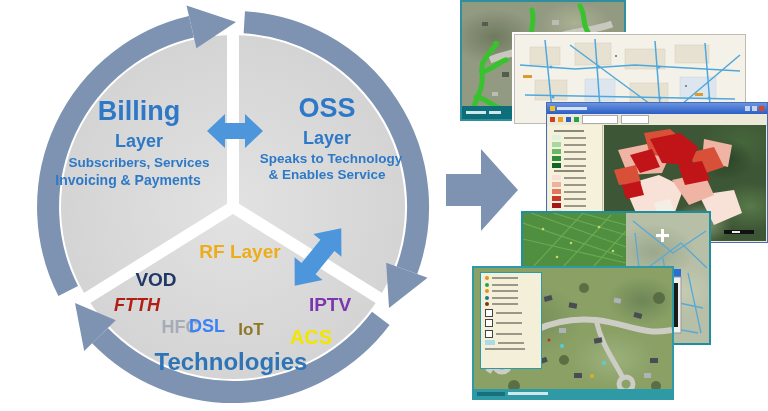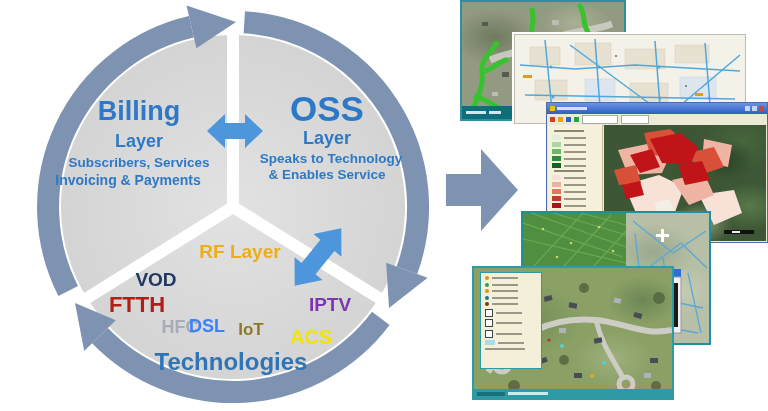--- a/index.html
+++ b/index.html
@@ -8,28 +8,28 @@
   svg{display:block;}
   .abs{position:absolute;}
 
   
   .txt{position:absolute;transform:translate(-50%,-50%);font-weight:bold;white-space:nowrap;
        line-height:1;text-align:center;}
   .b-title{left:139px;top:111px;font-size:27px;}
   .b-layer{left:139px;top:141px;font-size:18px;}
   .b-d1{left:139px;top:163px;font-size:13.5px;}
   .b-d2{left:128px;top:180px;font-size:14px;}
-  .o-title{left:327px;top:108px;font-size:35px;}
+  .o-title{left:327px;top:108px;font-size:27px;}
   .o-layer{left:327px;top:138px;font-size:18px;}
   .o-d1{left:331px;top:159px;font-size:13.5px;}
   .o-d2{left:327px;top:175px;font-size:13.5px;}
   .t-rf{left:240px;top:251px;font-size:19px;}
   .t-vod{left:156px;top:279px;font-size:19px;}
   .t-sr{left:247px;top:279px;font-size:14.5px;}
-  .t-ftth{left:137px;top:305px;font-size:22px;}
+  .t-ftth{left:137px;top:305px;font-size:18px;font-style:italic;}
   .t-vs{left:240px;top:303px;font-size:21px;}
   .t-iptv{left:330px;top:304px;font-size:19px;}
   .t-hfc{left:160px;top:327px;font-size:18px;}
   .t-dsl{left:207px;top:326px;font-size:18px;}
   .t-iot{left:251px;top:329px;font-size:17px;}
   .t-acs{left:311px;top:328px;font-size:20px;margin-top:9px;}
   .t-title{left:231px;top:362px;font-size:24px;}
 
   
   .map{position:absolute;box-sizing:border-box;}

